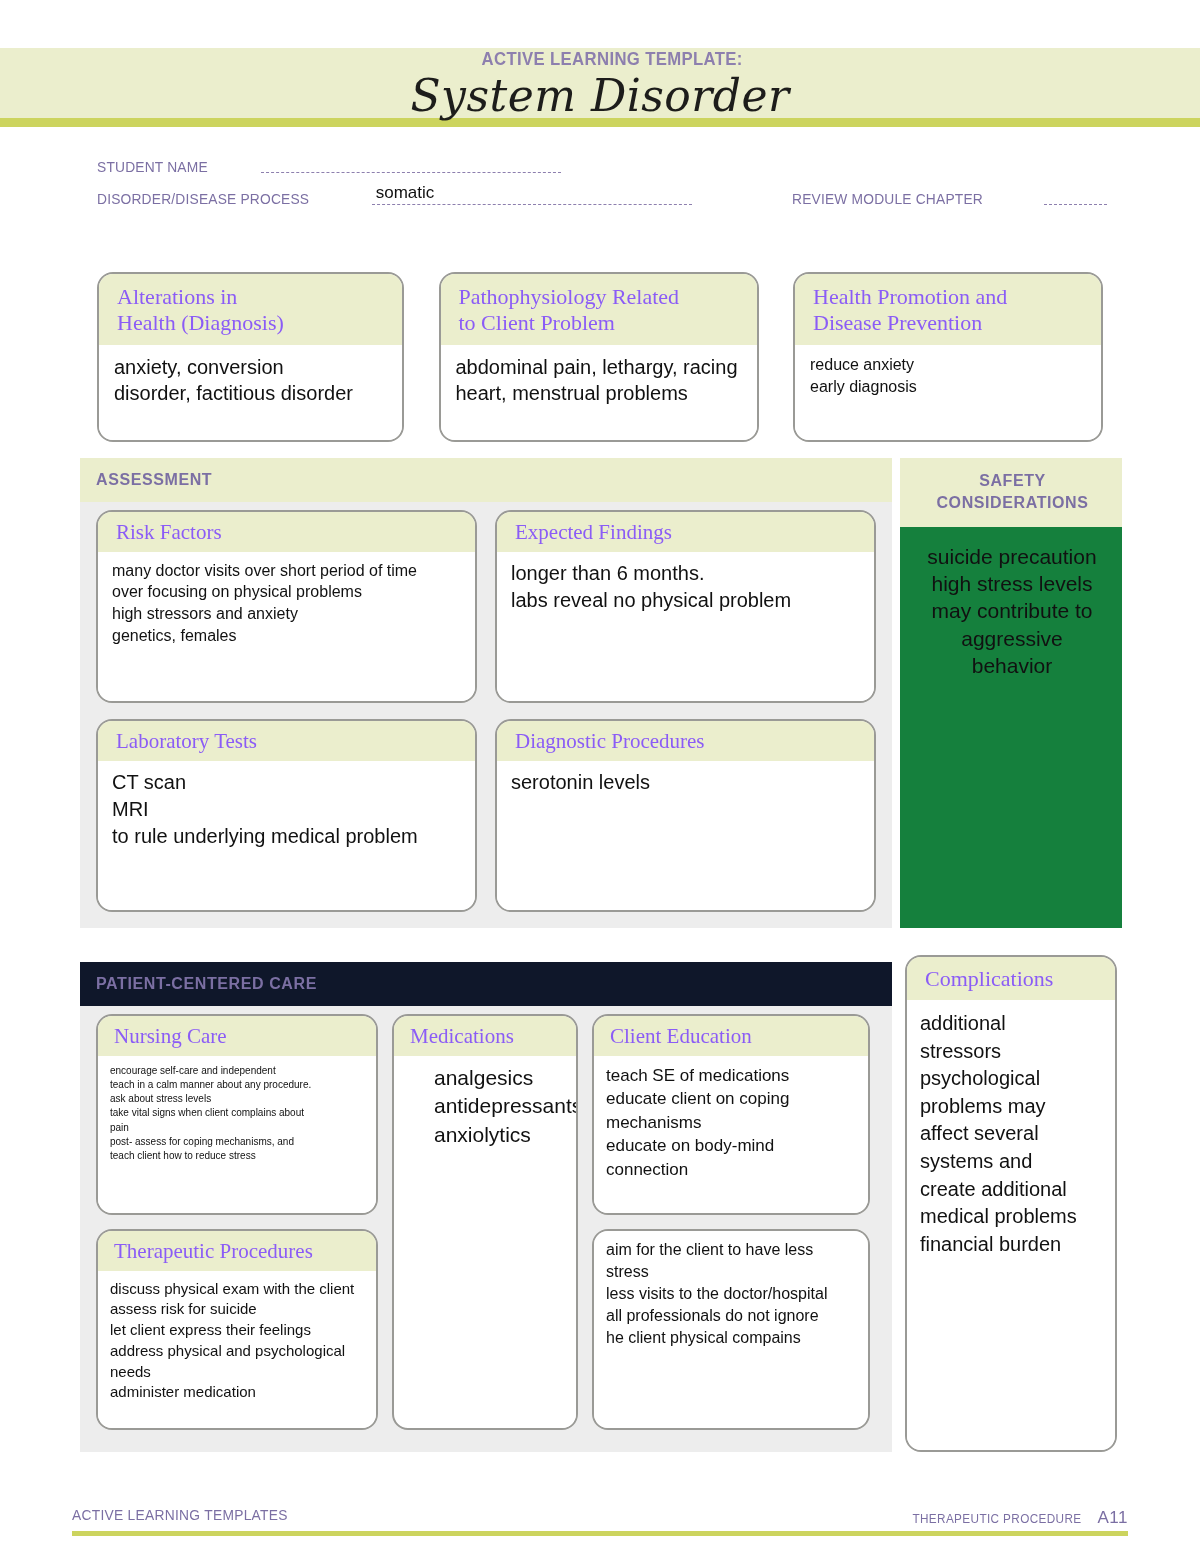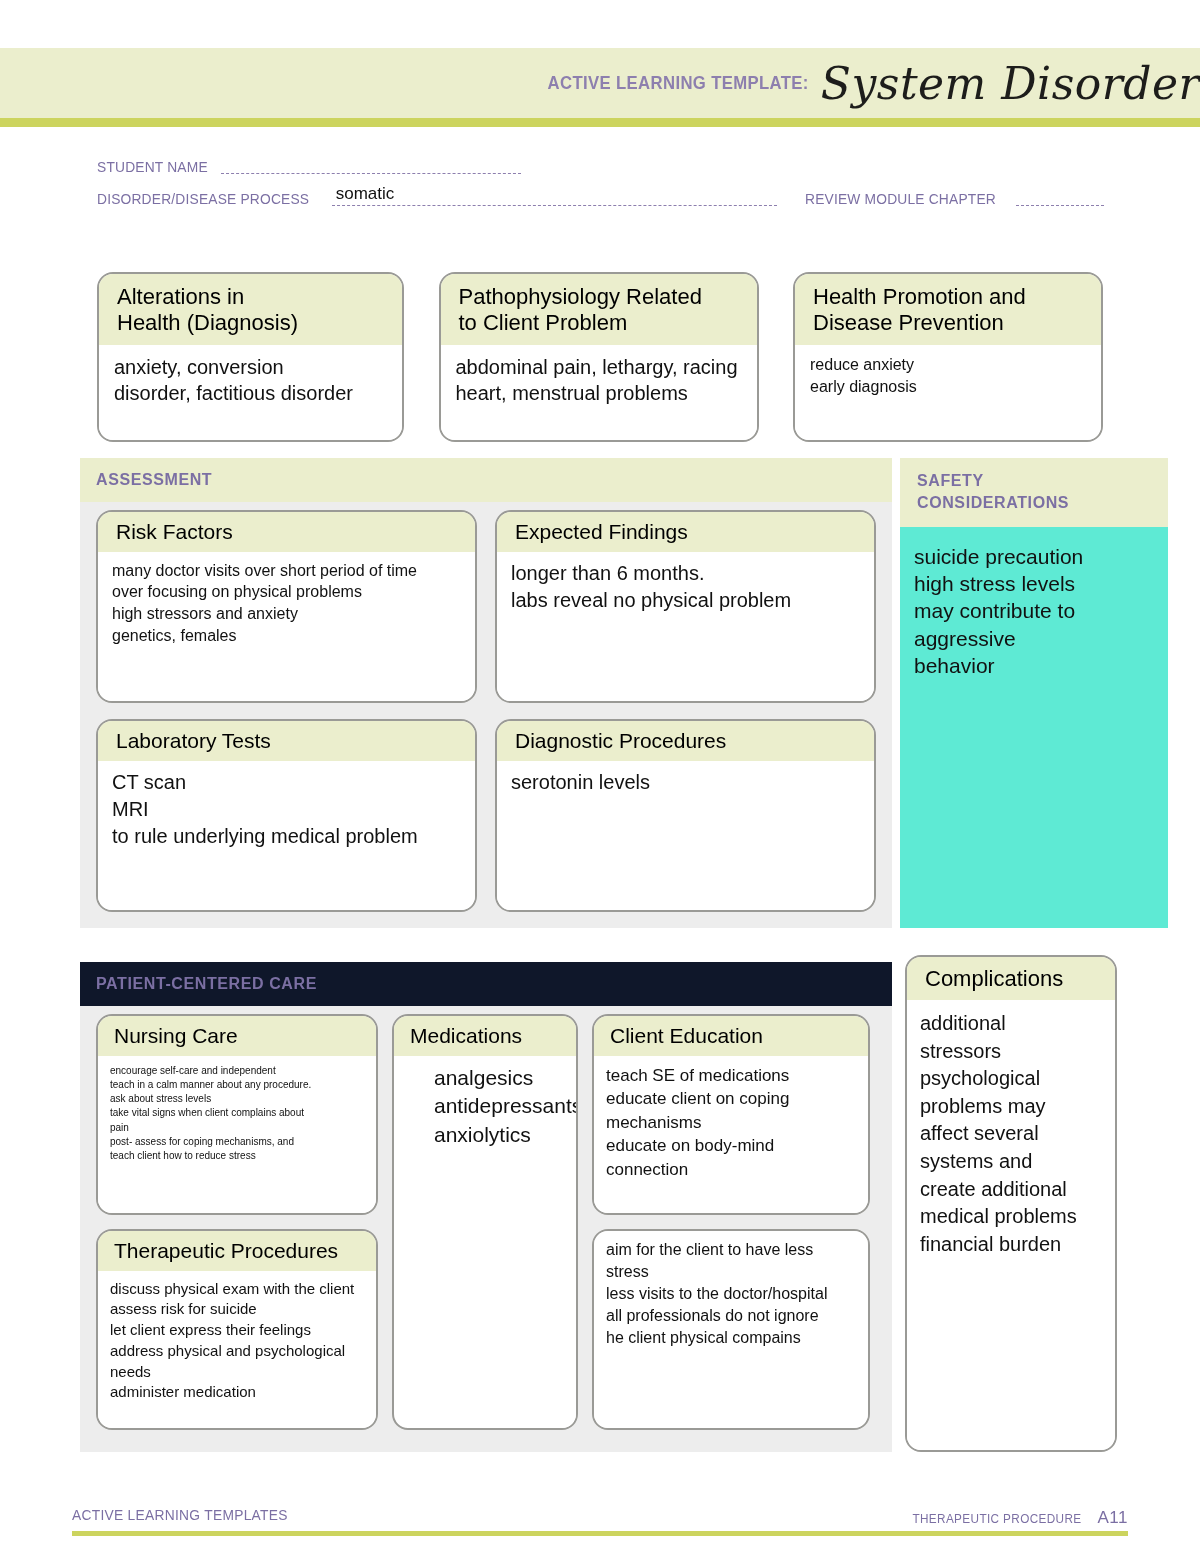--- a/index.html
+++ b/index.html
@@ -16,38 +16,38 @@
   .header-band {
     position:absolute; left:0; top:48px; width:1200px; height:70px;
     background:#ebeecd;
   }
   .header-rule {
     position:absolute; left:0; top:118px; width:1200px; height:9px;
     background:#ccd45e;
   }
   .header-inner {
     position:absolute; left:0; top:48px; width:1200px; height:70px;
-    display:flex; align-items:center; justify-content:flex-end;
+    display:flex; align-items:center; justify-content:flex-start;flex-direction:column;
   }
   .alt-label {
     font-family:"Liberation Sans Narrow","Liberation Sans",sans-serif;
     font-size:19px; font-weight:bold; letter-spacing:0.4px;
     color:#8d7fae; text-transform:uppercase;
     transform:scaleX(0.88); transform-origin:right center;
     margin-right:12px;
   }
   .header-title {
     font-family:"DejaVu Serif","Liberation Serif",serif;
     font-style:italic; font-size:44px; color:#1d1d1b;
     letter-spacing:0.5px;
   }
 
   
   .fields { position:absolute; left:97px; top:158px; width:1010px; }
-  .field-row { display:flex; align-items:center; margin-bottom:15px; position:relative; }
+  .field-row { display:flex; align-items:flex-start; margin-bottom:15px; position:relative;gap:40px; }
   .fld-label {
     font-family:"Liberation Sans Narrow","Liberation Sans",sans-serif;
     font-size:15px; color:#7b6fa3; letter-spacing:0.2px;
     white-space:nowrap; transform:scaleX(0.92); transform-origin:left bottom;
   }
   .fld-line {
     border-bottom:1.5px dashed #8d7fae;
     height:15px; margin-left:4px; position:relative;
   }
   .fld-line.w1 { width:300px; }
@@ -68,22 +68,22 @@
   .card {
     background:#ffffff;
     border:2px solid #9a9a96;
     border-radius:16px;
     overflow:hidden;
     display:flex; flex-direction:column;
   }
   .card-head {
     background:#ebeecd;
     padding:10px 14px 9px 18px;
-    font-family:Liberation Sans, sans-serif;
-    font-size:22px; color:#000000; line-height:1.18;
+    font-family:Liberation Serif, serif;
+    font-size:22px; color:#8b5cf6; line-height:1.18;
     white-space:pre-line;
   }
   .card-body {
     flex:1; background:#fff;
     padding:9px 14px 8px 15px;
     font-family:"Liberation Sans Narrow","Liberation Sans",sans-serif;
     font-size:20px; color:#111; line-height:1.32;
     white-space:pre-line;
   }
   .top-row .c1 { width:307px; }
@@ -106,22 +106,23 @@
     position:absolute; left:16px; top:52px;
     width:892px; display:flex; flex-wrap:wrap; gap:16px 18px;
   }
   .assess-grid .card { width:381px; height:193px; }
   .assess-grid .card-head { font-size:21px; padding:8px 14px 7px 18px; }
   .assess-grid .card-body { font-size:16px; line-height:1.35; padding:8px 12px 8px 14px; }
   .assess-grid .card.big-body .card-body { font-size:20px; line-height:1.35; }
 
   
   .safety-panel {
-    position:absolute; left:900px; top:458px; width:268px; height:470px;
-    background:#5eead4;
+    position:absolute; left:900px; top:458px; width:222px; height:470px;
+    background:#15803d;
+    text-align:center;
   }
   .safety-head {
     background:#ebeecd; width:100%; padding:12px 14px 12px 17px;
     font-family:"Liberation Sans","DejaVu Sans",sans-serif;
     font-size:16px; font-weight:bold; letter-spacing:0.6px; color:#7b6fa3;
     line-height:1.4; white-space:pre-line;
   }
   .safety-body {
     padding:16px 12px 10px 14px;
     font-family:"Liberation Sans Narrow","Liberation Sans",sans-serif;

